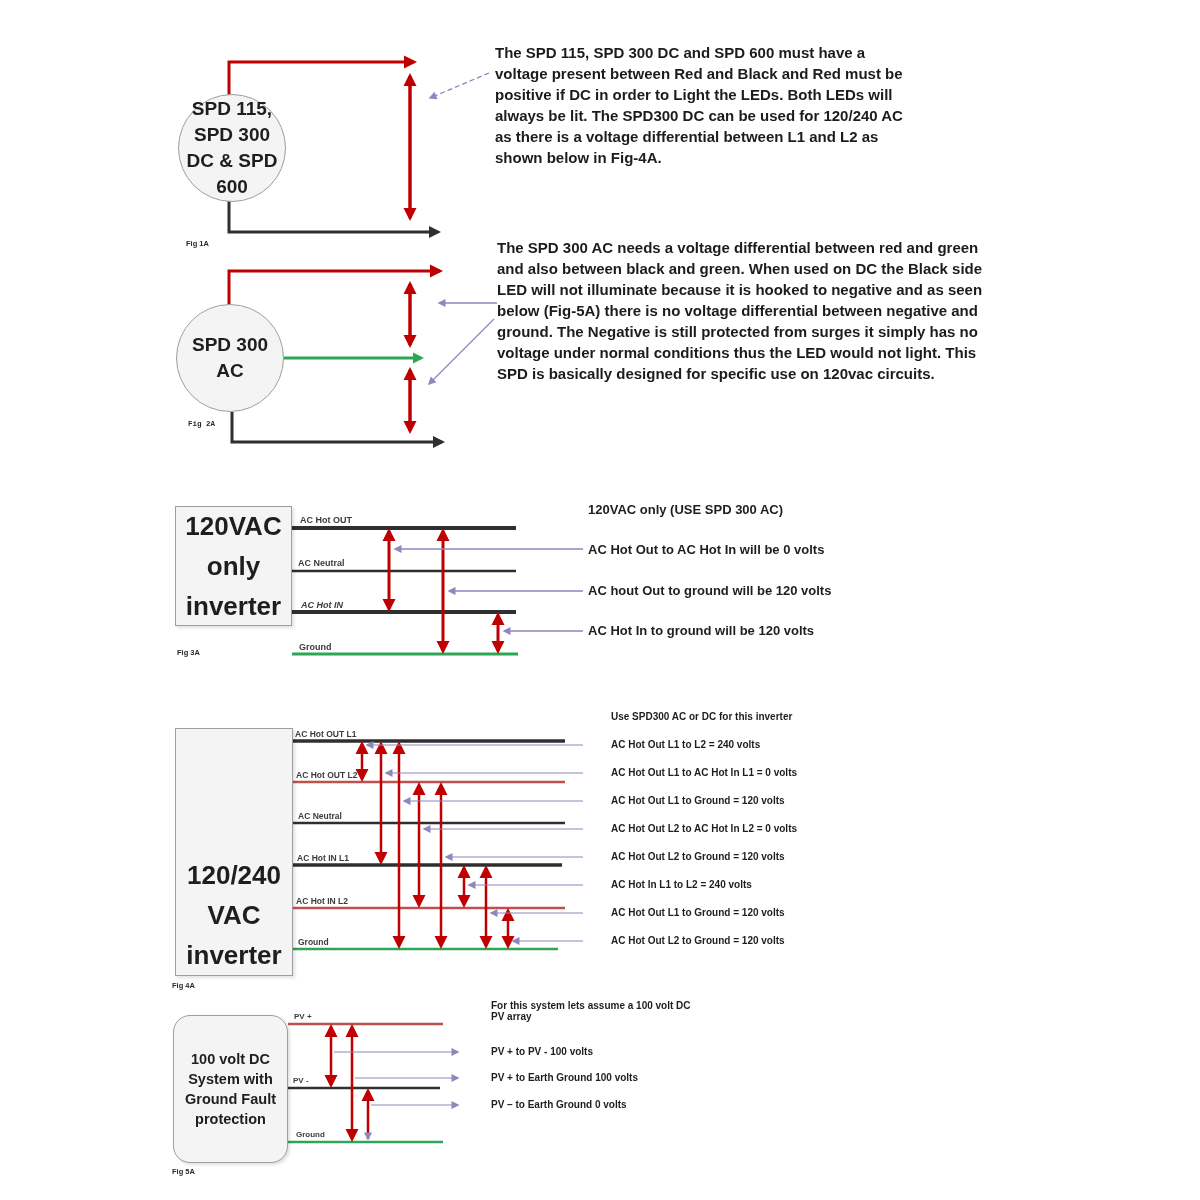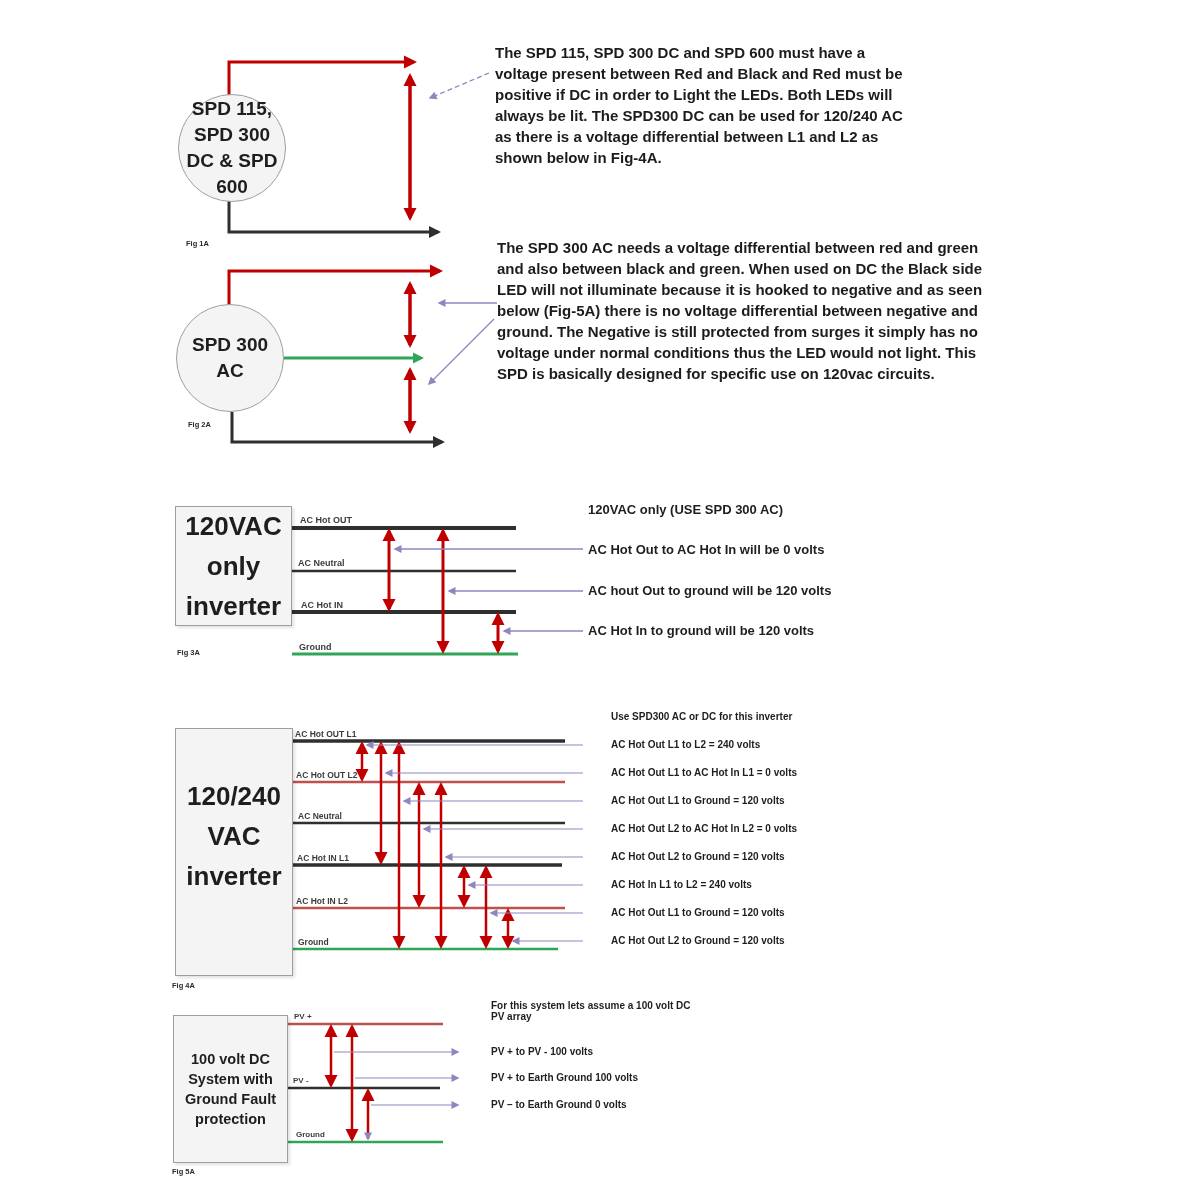--- a/index.html
+++ b/index.html
@@ -25,21 +25,21 @@
     background:var(--c-boxfill);border:1.6px solid var(--c-boxborder);
     display:flex;align-items:center;justify-content:center;text-align:center;
     font-size:19px;font-weight:600;line-height:26px;box-sizing:border-box;
   }
   .inv-box{
     position:absolute;background:var(--c-boxfill);border:1.6px solid var(--c-boxborder);
     display:flex;align-items:center;justify-content:center;text-align:center;
     box-sizing:border-box;box-shadow:2px 2px 3px rgba(0,0,0,0.12);
   }
   .box-label-lg{font-size:26px;font-weight:600;line-height:40px;}
-  .box-label-sm{font-size:14.5px;font-weight:600;line-height:20px;}
+  .box-label-sm{font-size:14.5px;font-weight:600;line-height:20px;border-radius:17px;}
   .fig-label{font-size:7.5px;font-weight:700;color:#2a2a2a;letter-spacing:0px;}
   .wire-label{font-size:9px;font-weight:600;color:#3c3c3c;white-space:nowrap;}
   .wire-label-sm{font-size:8.5px;}
   .ann-13{font-size:13px;font-weight:600;white-space:nowrap;}
   .ann-10{font-size:10px;font-weight:700;white-space:nowrap;padding-left:21px;}
 </style>
 </head>
 <body>
 
 <div class="canvas">
@@ -137,41 +137,41 @@
     <span>SPD 115,
 SPD 300 DC
 &amp; SPD 600</span>
   </div>
   <div class="t fig-label" style="left:186px;top:203px;margin-top:36px;">Fig 1A</div>
   <div class="t para" style="left:495px;top:42px;width:420px;">The SPD 115, SPD 300 DC and SPD 600 must have a voltage present between Red and Black and Red must be positive if DC in order to Light the LEDs. Both LEDs will always be lit. The SPD300 DC can be used for 120/240 AC as there is a voltage differential between L1 and L2 as shown below in Fig-4A.</div>
 
   <div class="device-circle" style="left:176px;top:304px;">
     <span>SPD 300 AC</span>
   </div>
-  <div class="t fig-label" style="left:188px;top:420px;">Fig 2A</div>
+  <div class="t fig-label" style="left:188px;top:420px;font-family:Liberation Mono, monospace;">Fig 2A</div>
   <div class="t para" style="left:497px;top:237px;width:497px;">The SPD 300 AC needs a voltage differential between red and green and also between black and green. When used on DC the Black side LED will not illuminate because it is hooked to negative and as seen below (Fig-5A) there is no voltage differential between negative and ground. The Negative is still protected from surges it simply has no voltage under normal conditions thus the LED would not light. This SPD is basically designed for specific use on 120vac circuits.</div>
 
   <div class="inv-box box-label-lg" style="left:175px;top:506px;width:117px;height:120px;">
     <span style="white-space:pre-line;">120VAC
 only
 inverter</span>
   </div>
   <div class="t fig-label" style="left:177px;top:648px;">Fig 3A</div>
 
   <div class="t wire-label" style="left:300px;top:515px;">AC Hot OUT</div>
   <div class="t wire-label" style="left:298px;top:558px;">AC Neutral</div>
-  <div class="t wire-label" style="left:301px;top:600px;">AC Hot IN</div>
+  <div class="t wire-label" style="left:301px;top:600px;font-style:italic;">AC Hot IN</div>
   <div class="t wire-label" style="left:299px;top:642px;">Ground</div>
 
   <div class="t ann-13" style="left:588px;top:502px;">120VAC only (USE SPD 300 AC)</div>
   <div class="t ann-13" style="left:588px;top:542px;">AC Hot Out to AC Hot In will be 0 volts</div>
   <div class="t ann-13" style="left:588px;top:583px;">AC hout Out to ground will be 120 volts</div>
   <div class="t ann-13" style="left:588px;top:623px;">AC Hot In to ground will be 120 volts</div>
 
-  <div class="inv-box box-label-lg" style="left:175px;top:728px;width:118px;height:248px;align-items:flex-start;padding-top:47px;">
+  <div class="inv-box box-label-lg" style="left:175px;top:728px;width:118px;height:248px;align-items:flex-end;padding-top:47px;">
     <span style="white-space:pre-line;">120/240
 VAC
 inverter</span>
   </div>
   <div class="t fig-label" style="left:172px;top:981px;">Fig 4A</div>
 
   <div class="t wire-label wire-label-sm" style="left:295px;top:729px;">AC Hot OUT L1</div>
   <div class="t wire-label wire-label-sm" style="left:296px;top:770px;">AC Hot OUT L2</div>
   <div class="t wire-label wire-label-sm" style="left:298px;top:811px;">AC Neutral</div>
   <div class="t wire-label wire-label-sm" style="left:297px;top:853px;">AC Hot IN L1</div>

